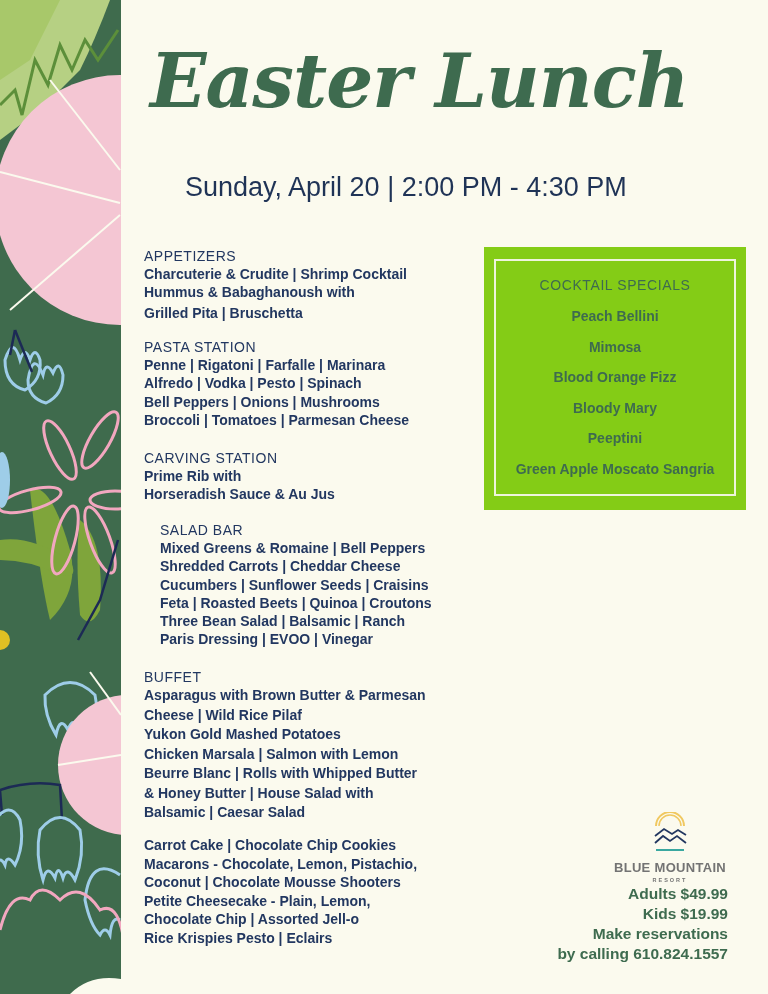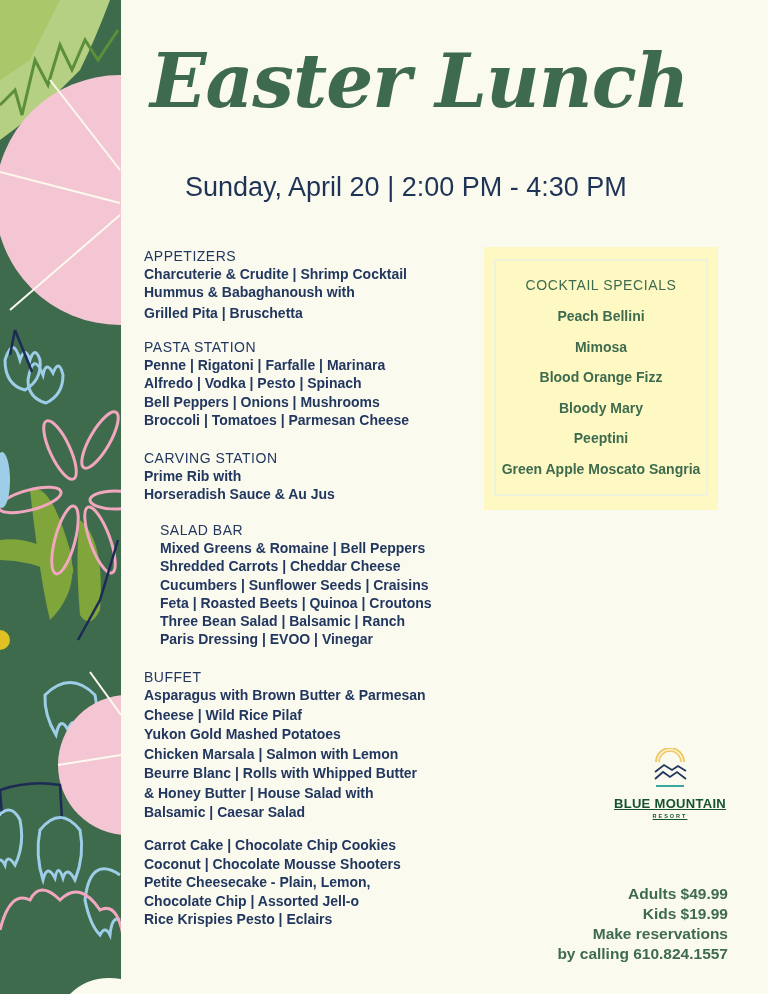--- a/index.html
+++ b/index.html
@@ -32,34 +32,34 @@
     .s-pasta { position: absolute; top: 91px; }
     .s-carving { position: absolute; top: 202px; }
     .s-salad { position: absolute; top: 274px; margin-left: 16px; }
     .s-buffet { position: absolute; top: 421px; }
     .s-desserts { position: absolute; top: 589px; }
     .s-appetizers .section-item:nth-child(4) { margin-top: 2px; }
     .s-buffet .section-item { line-height: 19.5px; }
     .s-desserts .section-item { line-height: 18.6px; }
 
     .cocktails {
-      position: absolute; left: 484px; top: 247px; width: 234px; height: 263px;
-      background: #fef9c3;
+      position: absolute; left: 484px; top: 247px; width: 262px; height: 263px;
+      background: #84cc16;
     }
     .cocktails-inner {
       position: absolute; left: 10px; top: 12px; right: 10px; bottom: 14px;
       border: 2px solid #eef4dc;
       text-align: center; color: #3e6b4f;
     }
     .cocktails-title { margin-top: 14px; font-size: 14px; line-height: 20px; letter-spacing: 0.6px; }
     .cocktail-item { font-size: 14px; line-height: 30.5px; font-weight: bold; }
     .cocktail-list { margin-top: 6px; }
 
     .logo {
-      position: absolute; left: 606px; top: 748px; width: 128px; text-align: center; color: #14532d; text-decoration: underline;
+      position: absolute; left: 606px; top: 812px; width: 128px; text-align: center; color: #737373;
     }
     .logo-name { font-size: 13px; font-weight: bold; letter-spacing: 0.3px; margin-top: 2px; }
     .logo-sub { font-size: 5.5px; letter-spacing: 2px; font-weight: bold; margin-top: 2px; }
 
     .pricing {
       position: absolute; right: 40px; top: 884px; text-align: right; color: #3e6b4f;
       font-size: 15.5px; line-height: 20px; font-weight: bold;
     }
   </style>
 </head>
@@ -163,20 +163,21 @@
     <div class="section-item">Cheese | Wild Rice Pilaf</div>
     <div class="section-item">Yukon Gold Mashed Potatoes</div>
     <div class="section-item">Chicken Marsala | Salmon with Lemon</div>
     <div class="section-item">Beurre Blanc | Rolls with Whipped Butter</div>
     <div class="section-item">&amp; Honey Butter | House Salad with</div>
     <div class="section-item">Balsamic | Caesar Salad</div>
   </div>
 
   <div class="section s-desserts">
     <div class="section-item">Carrot Cake | Chocolate Chip Cookies</div>
+    <div class="section-item">Macarons - Chocolate, Lemon, Pistachio,</div>
     <div class="section-item">Coconut | Chocolate Mousse Shooters</div>
     <div class="section-item">Petite Cheesecake - Plain, Lemon,</div>
     <div class="section-item">Chocolate Chip | Assorted Jell-o</div>
     <div class="section-item">Rice Krispies Pesto | Eclairs</div>
   </div>
 </div>
 
 <div class="cocktails">
   <div class="cocktails-inner">
     <div class="cocktails-title">COCKTAIL SPECIALS</div>

